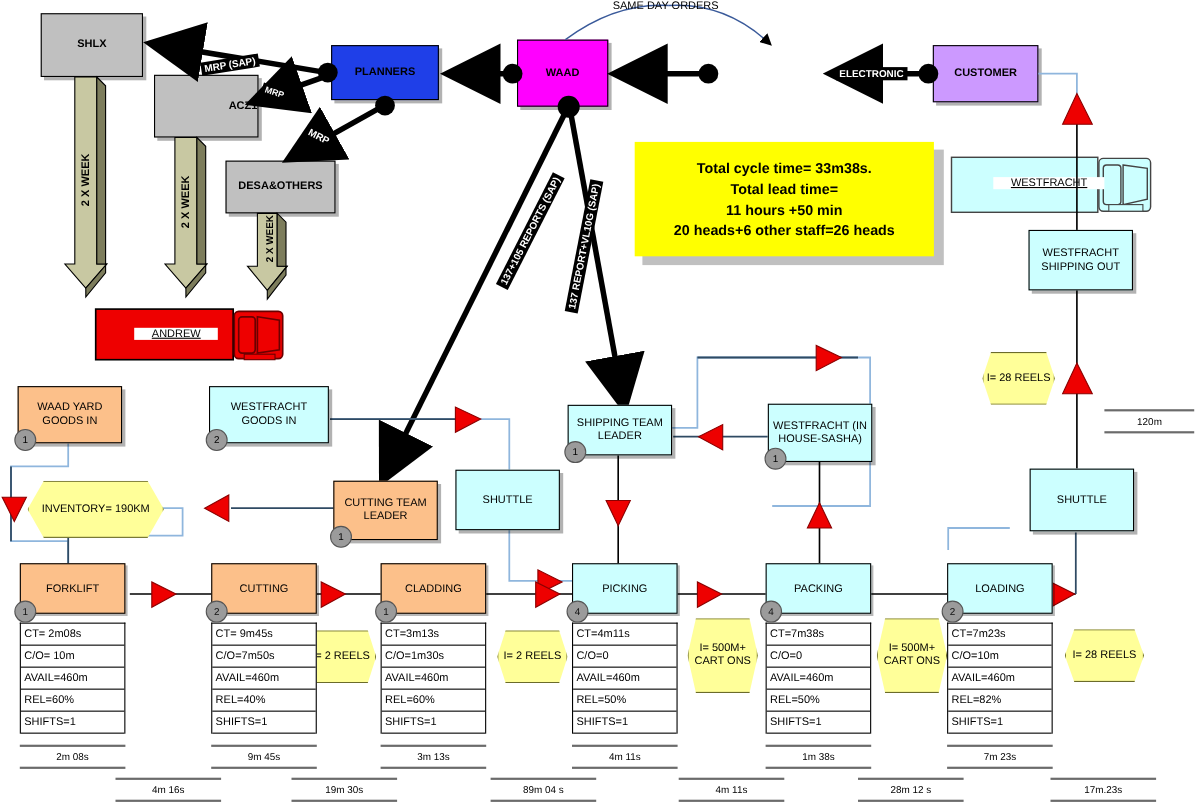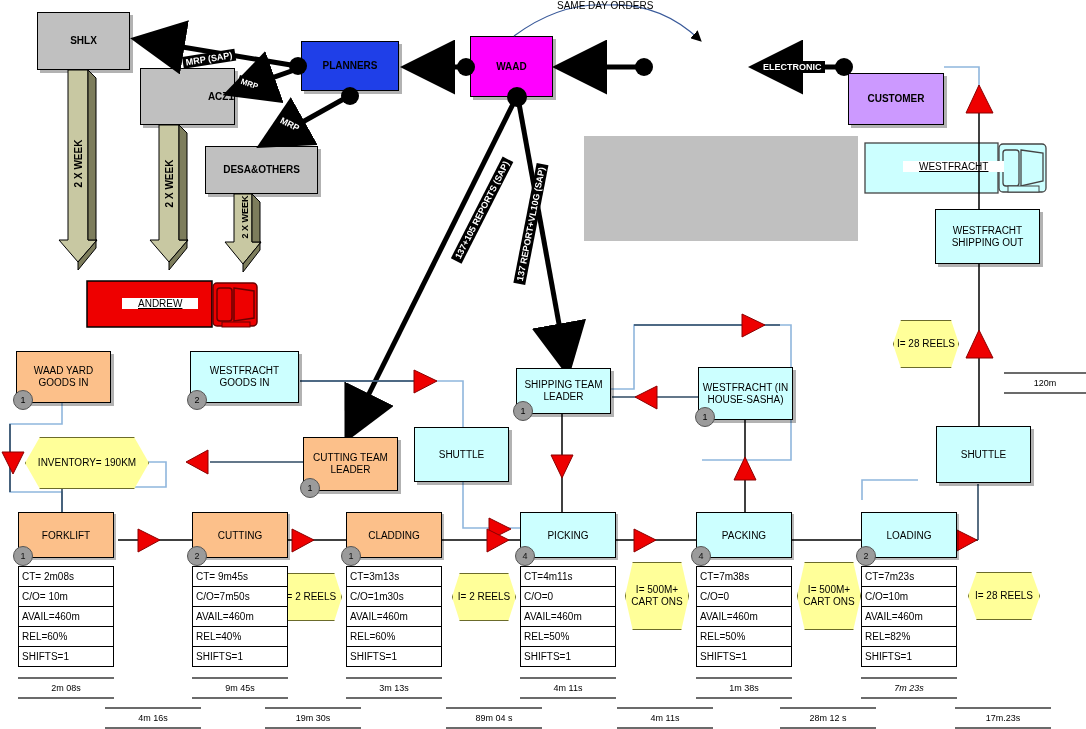--- a/index.html
+++ b/index.html
@@ -73,21 +73,21 @@
 <body>
 
 <div id="stage">
 
   <div class="box gray shadowed" style="left:37px;top:12px;width:93px;height:58px;">
     <span>SHLX</span>
   </div>
   <div class="box gray shadowed" style="left:140px;top:68px;width:95px;height:57px;justify-content:flex-end;">
     <span>ACZ1</span>
   </div>
-  <div class="box gray shadowed" style="left:205px;top:146px;width:113px;height:48px;text-align:right;">
+  <div class="box gray shadowed" style="left:205px;top:146px;width:100px;height:48px;text-align:right;">
     <span>DESA&amp;OTHERS</span>
   </div>
 
   <svg class="ovl">
     <defs>
       <linearGradient id="pg" x1="0" y1="0" x2="1" y2="0">
         <stop offset="0%" stop-color="#c8c8a2"></stop>
           <stop offset="100%" stop-color="#c8c8a2"></stop>
       </linearGradient>
     </defs>
@@ -110,21 +110,21 @@
   <div class="pusharrow" style="left:227px;top:198px;width:36px;height:46px;">
     <span class="lbl" style="left:-6px;top:14px;width:48px;text-align:center;font-size:9px;line-height:10px;white-space:normal;">2 X WEEK</span>
   </div>
 
   <div class="box blue shadowed" style="left:301px;top:41px;width:98px;height:50px;color:#000;">
     <span>PLANNERS</span>
   </div>
   <div class="box magenta shadowed" style="left:470px;top:36px;width:83px;height:61px;color:#000;">
     <span>WAAD</span>
   </div>
-  <div class="box violet shadowed" style="left:848px;top:41px;width:96px;height:52px;color:#000;margin-top:32px;">
+  <div class="box violet shadowed" style="left:848px;top:41px;width:96px;height:52px;color:#000;">
     <span>CUSTOMER</span>
   </div>
 
   <svg class="ovl">
     <defs>
       <marker id="ah" markerWidth="9" markerHeight="9" refX="7" refY="4.5" orient="auto">
         <polygon points="0,0 9,4.5 0,9" fill="#000"></polygon>
       </marker>
       <marker id="ahb" markerWidth="11" markerHeight="11" refX="9" refY="5.5" orient="auto">
         <polygon points="0,0 11,5.5 0,11" fill="#000"></polygon>
@@ -159,20 +159,26 @@
 
   <div class="taglbl rot" style="left:182px;top:57px;transform:rotate(-9deg);">MRP (SAP)</div>
   <div class="taglbl rot" style="left:240px;top:75px;transform:rotate(19deg);font-size:8px;">MRP</div>
   <div class="taglbl rot" style="left:281px;top:113px;transform:rotate(-29deg) rotate(56deg);">MRP</div>
   <div class="taglbl" style="left:760px;top:61px;">ELECTRONIC</div>
   <div class="plainlbl" style="left:557px;top:0px;font-size:10px;">SAME DAY ORDERS</div>
   <div class="taglbl rot" style="left:425px;top:204px;transform:rotate(-63deg);transform-origin:center;font-size:9px;">137+105 REPORTS (SAP)</div>
   <div class="taglbl rot" style="left:470px;top:218px;transform:rotate(-79deg);transform-origin:center;font-size:9px;">137 REPORT+VL10G (SAP)</div>
 
   <div id="summary-shadow" style="left:584px;top:136px;width:274px;height:105px;"></div>
+  <div id="summary" style="left:577px;top:129px;width:272px;height:104px;">
+    <div>Total cycle time= 33m38s.</div>
+    <div>Total lead time=</div>
+    <div>11 hours +50 min</div>
+    <div>20 heads+6 other staff=26 heads</div>
+  </div>
 
   <svg class="ovl">
 
     <rect x="87" y="281" width="125" height="46" fill="#ee0000" stroke="#000" stroke-width="1.5"></rect>
     <rect x="213" y="283" width="44" height="43" rx="4" fill="#ee0000" stroke="#6b0000" stroke-width="1.5"></rect>
     <rect x="217" y="288" width="15" height="33" rx="3" fill="#ee0000" stroke="#6b0000" stroke-width="1.5"></rect>
     <path d="M234 288 L254 291 L254 318 L234 321 Z" fill="#ee0000" stroke="#6b0000" stroke-width="1.5"></path>
     <rect x="222" y="322" width="28" height="5" fill="#ee0000" stroke="#6b0000" stroke-width="1"></rect>
 
     <rect x="865" y="143" width="133" height="50" fill="#ccffff" stroke="#444" stroke-width="1.3"></rect>
@@ -265,21 +271,21 @@
   <div class="ent lcyan shadowed" style="left:516px;top:368px;width:95px;height:46px;background:#ccffff;">
     <span>SHIPPING TEAM LEADER</span>
     <span class="opr">1</span>
   </div>
 
   <div class="ent lcyan shadowed" style="left:698px;top:367px;width:95px;height:53px;background:#ccffff;">
     <span>WESTFRACHT (IN HOUSE-SASHA)</span>
     <span class="opr">1</span>
   </div>
 
-  <div class="ent lcyan shadowed" style="left:935px;top:209px;width:105px;height:55px;background:#ccffff;">
+  <div class="ent lcyan shadowed" style="left:935px;top:209px;width:95px;height:55px;background:#ccffff;">
     <span>WESTFRACHT SHIPPING OUT</span>
   </div>
 
   <div class="ent lcyan shadowed" style="left:936px;top:426px;width:95px;height:57px;background:#ccffff;">
     <span>SHUTTLE</span>
   </div>
 
   <div class="tl" style="left:1004px;top:372px;width:82px;">
     <span>120m</span>
   </div>
@@ -398,21 +404,21 @@
   </div>
   <div class="tl" style="left:346px;top:677px;width:96px;">
     <span>3m 13s</span>
   </div>
   <div class="tl" style="left:520px;top:677px;width:96px;">
     <span>4m 11s</span>
   </div>
   <div class="tl" style="left:696px;top:677px;width:96px;">
     <span>1m 38s</span>
   </div>
-  <div class="tl" style="left:861px;top:677px;width:96px;font-style:italic;">
+  <div class="tl" style="left:861px;top:677px;width:96px;">
     <span>7m 23s</span>
   </div>
 
   <div class="tl" style="left:105px;top:707px;width:96px;">
     <span>4m 16s</span>
   </div>
   <div class="tl" style="left:265px;top:707px;width:96px;">
     <span>19m 30s</span>
   </div>
   <div class="tl" style="left:446px;top:707px;width:96px;">

